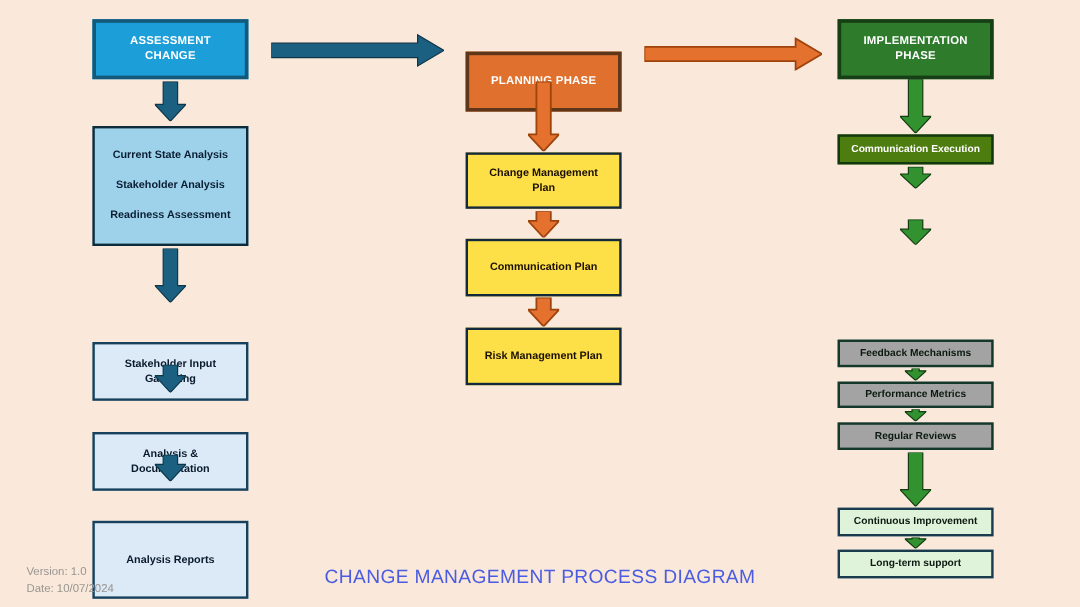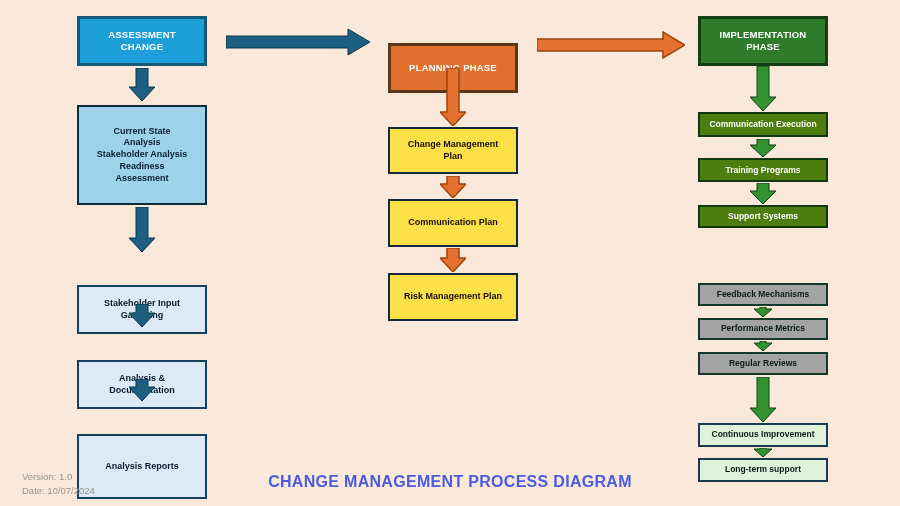--- a/index.html
+++ b/index.html
@@ -20,21 +20,21 @@
     border:3px solid;color:#ffffff;font-size:9.5px;letter-spacing:.2px;
     padding:0 6px;
   }
   .phase-blue{left:77px;background:#1C9ED9;border-color:#14587A;}
   .phase-orange{left:388px;background:#E0702D;border-color:#5E371B;margin-top:27px;}
   .phase-green{left:698px;background:#2E7B2C;border-color:#163F15;}
 
   .summary-box{
     left:77px;top:105px;width:130px;height:100px;
     background:#9ED2EA;border:2px solid #0D2B3B;
-    color:#0A1E33;font-size:9px;padding:0 16px;
+    color:#0A1E33;font-size:9px;gap:13px;padding:0 4px;
   }
   .blue-step{
     left:77px;width:130px;height:49px;
     background:#DCE9F6;border:2px solid #17405C;
     color:#081A2B;font-size:9px;padding:0 10px;margin-top:32px;
   }
   .orange-step{
     left:388px;width:130px;height:48px;
     background:#fde047;border:2px solid #15293C;
     color:#1A0E05;font-size:9px;padding:0 10px;
@@ -50,21 +50,21 @@
     color:#0B1A10;font-size:8.5px;padding:0 6px;
   }
   .green-light{
     left:698px;width:130px;
     background:#DFF2DA;border:2px solid #1A3A4E;
     color:#0B1A10;font-size:8.5px;padding:0 6px;
   }
   .arrow{position:absolute;display:block;}
   #main-title{
     position:absolute;left:0;right:0;top:473px;
-    text-align:center;font-weight:bold;font-size:16px;
+    text-align:center;font-weight:normal;font-size:16px;
     color:#4B5CE0;letter-spacing:.3px;
   }
   #footer-meta{
     position:absolute;left:22px;top:470px;
     font-size:9.5px;color:#979590;line-height:1.45;
   }
 </style>
 </head>
 <body>
 
@@ -150,31 +150,25 @@
   </svg>
 
   <div class="node green-exec" style="top:112px;height:25px">
     <span>Communication Execution</span>
   </div>
 
   <svg class="arrow" style="left:750px;top:139px" width="26" height="18">
     <polygon points="7,0 19,0 19,6 26,6 13,18 0,6 7,6" fill="#339230" stroke="#123D12" stroke-width="1"></polygon>
   </svg>
 
-  <div class="node green-exec" style="top:158px;height:24px">
-    <span>Training Programs</span>
-  </div>
 
   <svg class="arrow" style="left:750px;top:183px" width="26" height="21">
     <polygon points="7,0 19,0 19,8 26,8 13,21 0,8 7,8" fill="#339230" stroke="#123D12" stroke-width="1"></polygon>
   </svg>
 
-  <div class="node green-exec" style="top:205px;height:23px">
-    <span>Support Systems</span>
-  </div>
 
   <div class="node green-mid" style="top:283px;height:23px">
     <span>Feedback Mechanisms</span>
   </div>
 
   <svg class="arrow" style="left:754px;top:307px" width="18" height="10">
     <polygon points="6,0 12,0 12,2 18,2 9,10 0,2 6,2" fill="#339230" stroke="#123D12" stroke-width="1"></polygon>
   </svg>
 
   <div class="node green-mid" style="top:318px;height:22px">

